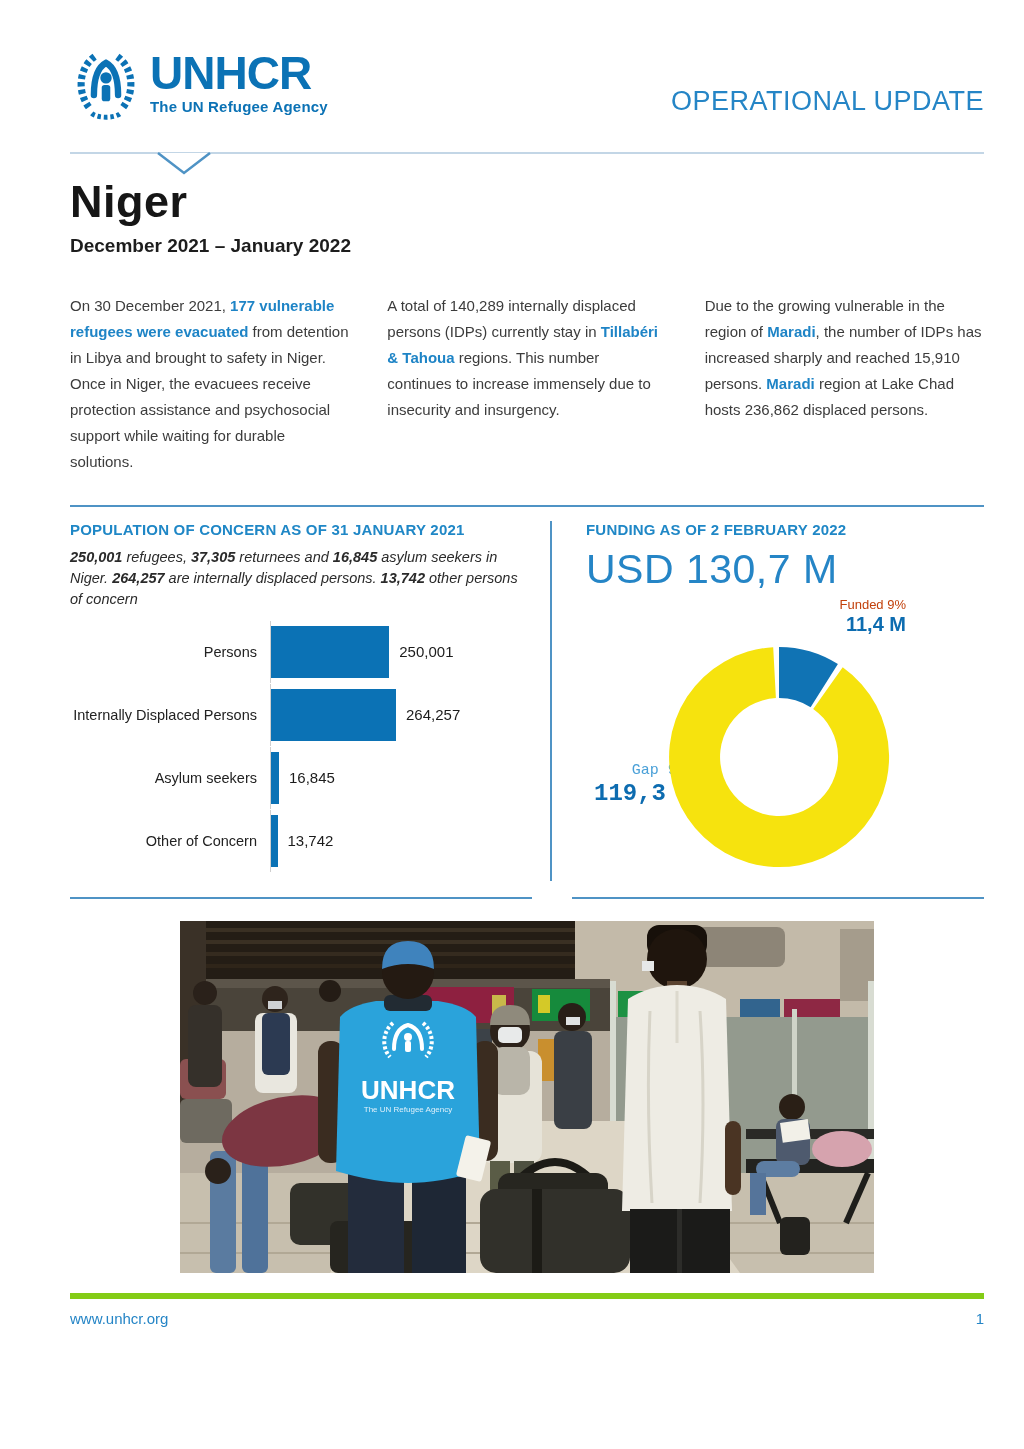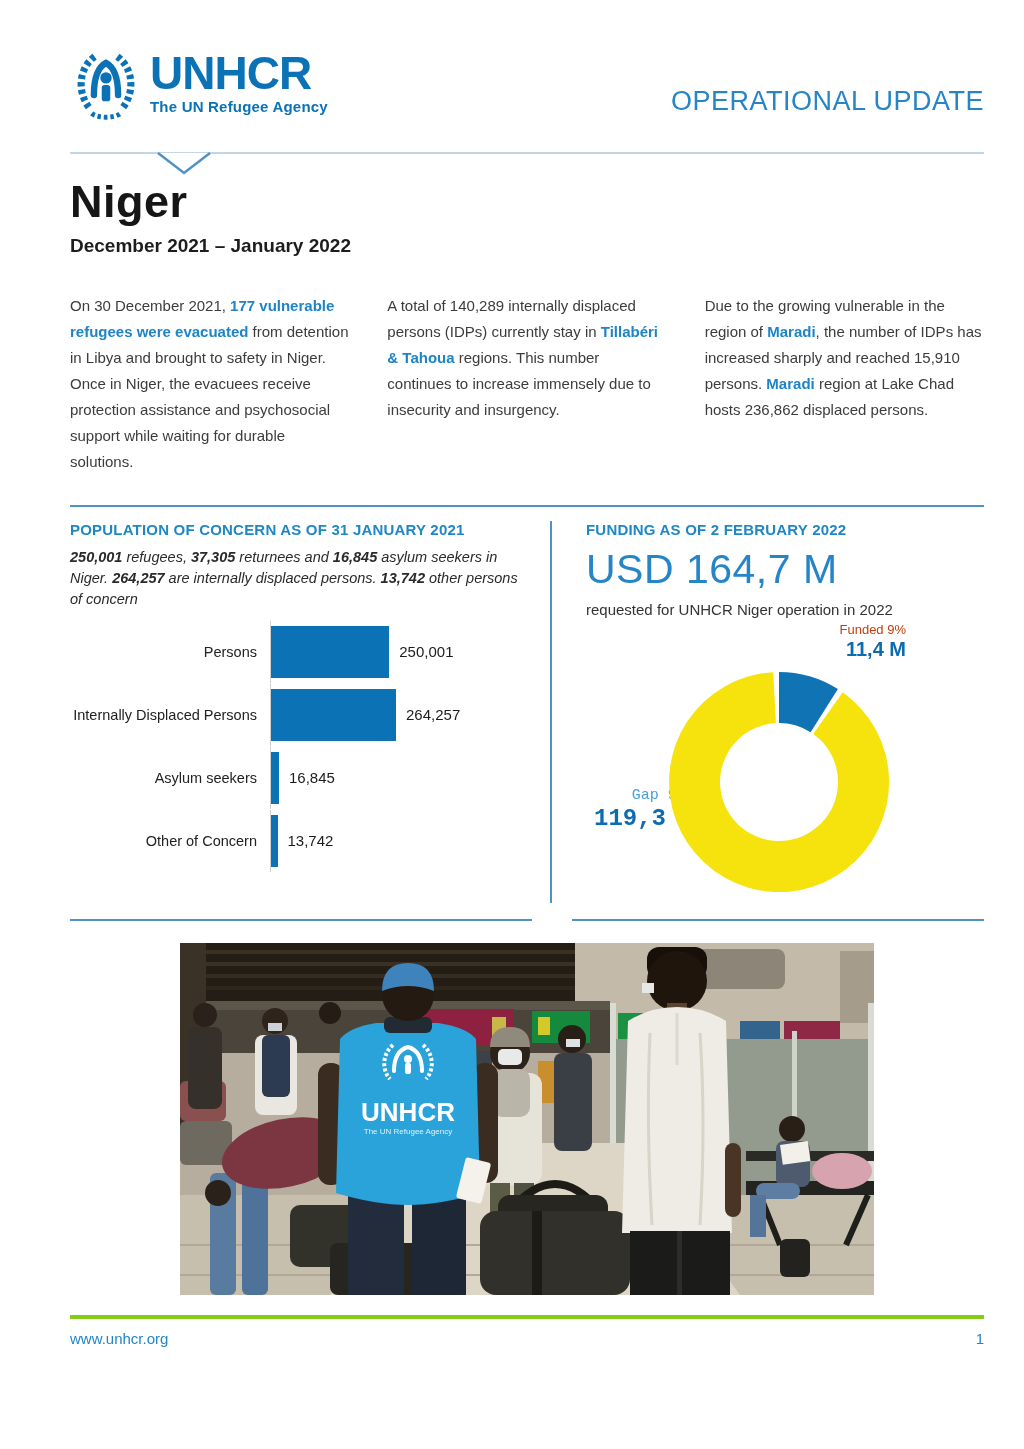--- a/index.html
+++ b/index.html
@@ -56,21 +56,21 @@
   .gap-block { position:absolute; left:8px; top:122px; text-align:right;font-family:Liberation Mono, monospace; }
   .gap-label { font-size:15px; color:#4aa0d8; }
   .gap-amount { font-size:24px; font-weight:bold; color:#0d6cb0; margin-top:1px; }
 
   
   .photo { width:694px; height:352px; margin:22px auto 0 auto; display:block; background:#b6ad9e; }
   .caption { width:720px; margin:12px auto 0 auto; text-align:center; font-size:14.5px;
              font-style:italic; color:#1f1f1f; line-height:1.6; }
 
   
-  .footer { border-top:4px solid #84cc16; margin-top:20px; padding-top:11px;
+  .footer { border-top:6px solid #84cc16; margin-top:20px; padding-top:11px;
             display:flex; justify-content:space-between; align-items:center; }
   .footer a { font-size:15px; color:#2585c6; text-decoration:none; }
   .page-num { font-size:15px; color:#2585c6; }
 </style>
 </head>
 <body>
 
 <div class="page">
 
   <div class="hdr">
@@ -151,22 +151,21 @@
               <div class="bar-value">13,742</div>
             </div>
           </div>
         </div>
     </div>
 
     <div class="charts-div"></div>
 
     <div class="charts-right">
       <div class="sec-head">FUNDING AS OF 2 FEBRUARY 2022</div>
-      <div class="usd-amount">USD 164,7 M</div>
-      <div class="usd-note">requested for UNHCR Niger operation in 2022</div>
+      <div class="usd-amount">USD 130,7 M</div>
       <div class="funded-block">
         <div class="funded-label">Funded 9%</div>
         <div class="funded-amount">11,4 M</div>
       </div>
       <div class="donut-row">
         <div class="gap-block">
           <div class="gap-label">Gap 91%</div>
           <div class="gap-amount">119,3 M</div>
         </div>
         <svg id="donut" width="230" height="230" viewBox="0 0 230 230">

